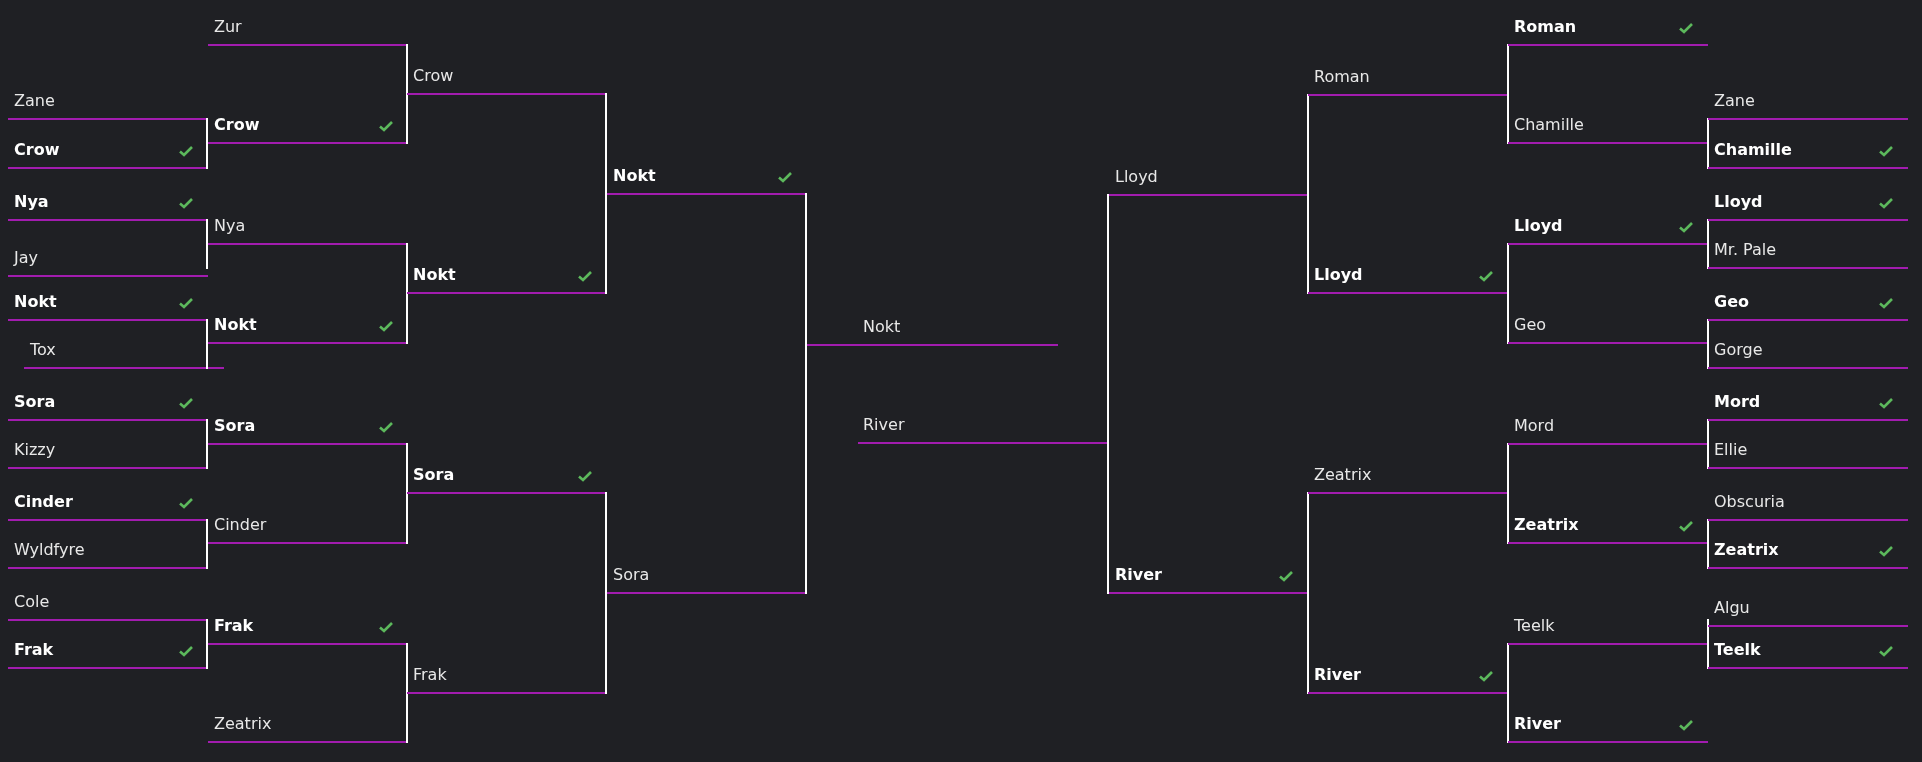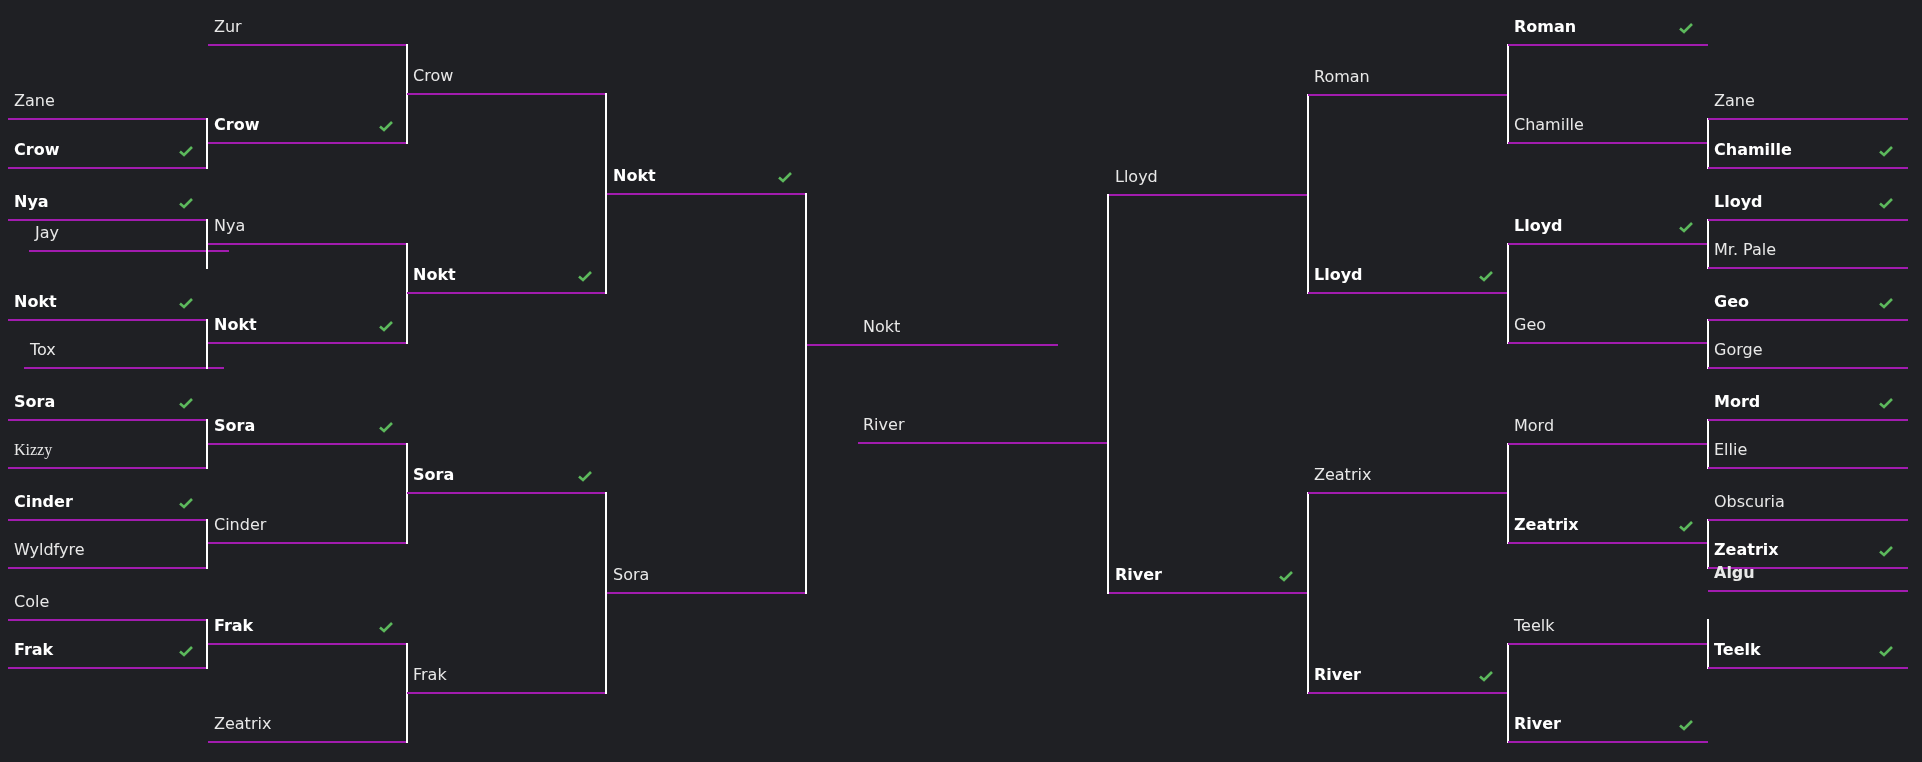--- a/index.html
+++ b/index.html
@@ -24,39 +24,39 @@
     <svg class="check" viewBox="0 0 16 16">
       <path d="M2 8.5 L6 12 L14 4" fill="none" stroke="#5cb85c" stroke-width="2.6"></path>
     </svg>
   </div>
 <div class="slot win" style="left:8px;top:181px;">
     <span class="name">Nya</span>
     <svg class="check" viewBox="0 0 16 16">
       <path d="M2 8.5 L6 12 L14 4" fill="none" stroke="#5cb85c" stroke-width="2.6"></path>
     </svg>
   </div>
-<div class="slot" style="left:8px;top:212px;margin-left:21px;">
+<div class="slot" style="left:8px;top:237px;">
     <span class="name">Jay</span>
   </div>
 <div class="slot win" style="left:8px;top:281px;">
     <span class="name">Nokt</span>
     <svg class="check" viewBox="0 0 16 16">
       <path d="M2 8.5 L6 12 L14 4" fill="none" stroke="#5cb85c" stroke-width="2.6"></path>
     </svg>
   </div>
 <div class="slot" style="left:24px;top:329px;">
     <span class="name">Tox</span>
   </div>
 <div class="slot win" style="left:8px;top:381px;">
     <span class="name">Sora</span>
     <svg class="check" viewBox="0 0 16 16">
       <path d="M2 8.5 L6 12 L14 4" fill="none" stroke="#5cb85c" stroke-width="2.6"></path>
     </svg>
   </div>
-<div class="slot" style="left:8px;top:429px;font-family:Liberation Serif, serif;">
+<div class="slot" style="left:8px;top:429px;">
     <span class="name">Kizzy</span>
   </div>
 <div class="slot win" style="left:8px;top:481px;">
     <span class="name">Cinder</span>
     <svg class="check" viewBox="0 0 16 16">
       <path d="M2 8.5 L6 12 L14 4" fill="none" stroke="#5cb85c" stroke-width="2.6"></path>
     </svg>
   </div>
 <div class="slot" style="left:8px;top:529px;">
     <span class="name">Wyldfyre</span>
@@ -274,21 +274,21 @@
   </div>
 <div class="slot" style="left:1708px;top:481px;">
     <span class="name">Obscuria</span>
   </div>
 <div class="slot win" style="left:1708px;top:529px;">
     <span class="name">Zeatrix</span>
     <svg class="check" viewBox="0 0 16 16">
       <path d="M2 8.5 L6 12 L14 4" fill="none" stroke="#5cb85c" stroke-width="2.6"></path>
     </svg>
   </div>
-<div class="slot" style="left:1708px;top:552px;font-weight:bold;">
+<div class="slot" style="left:1708px;top:587px;">
     <span class="name">Algu</span>
   </div>
 <div class="slot win" style="left:1708px;top:629px;">
     <span class="name">Teelk</span>
     <svg class="check" viewBox="0 0 16 16">
       <path d="M2 8.5 L6 12 L14 4" fill="none" stroke="#5cb85c" stroke-width="2.6"></path>
     </svg>
   </div>
 
 </body></html>

